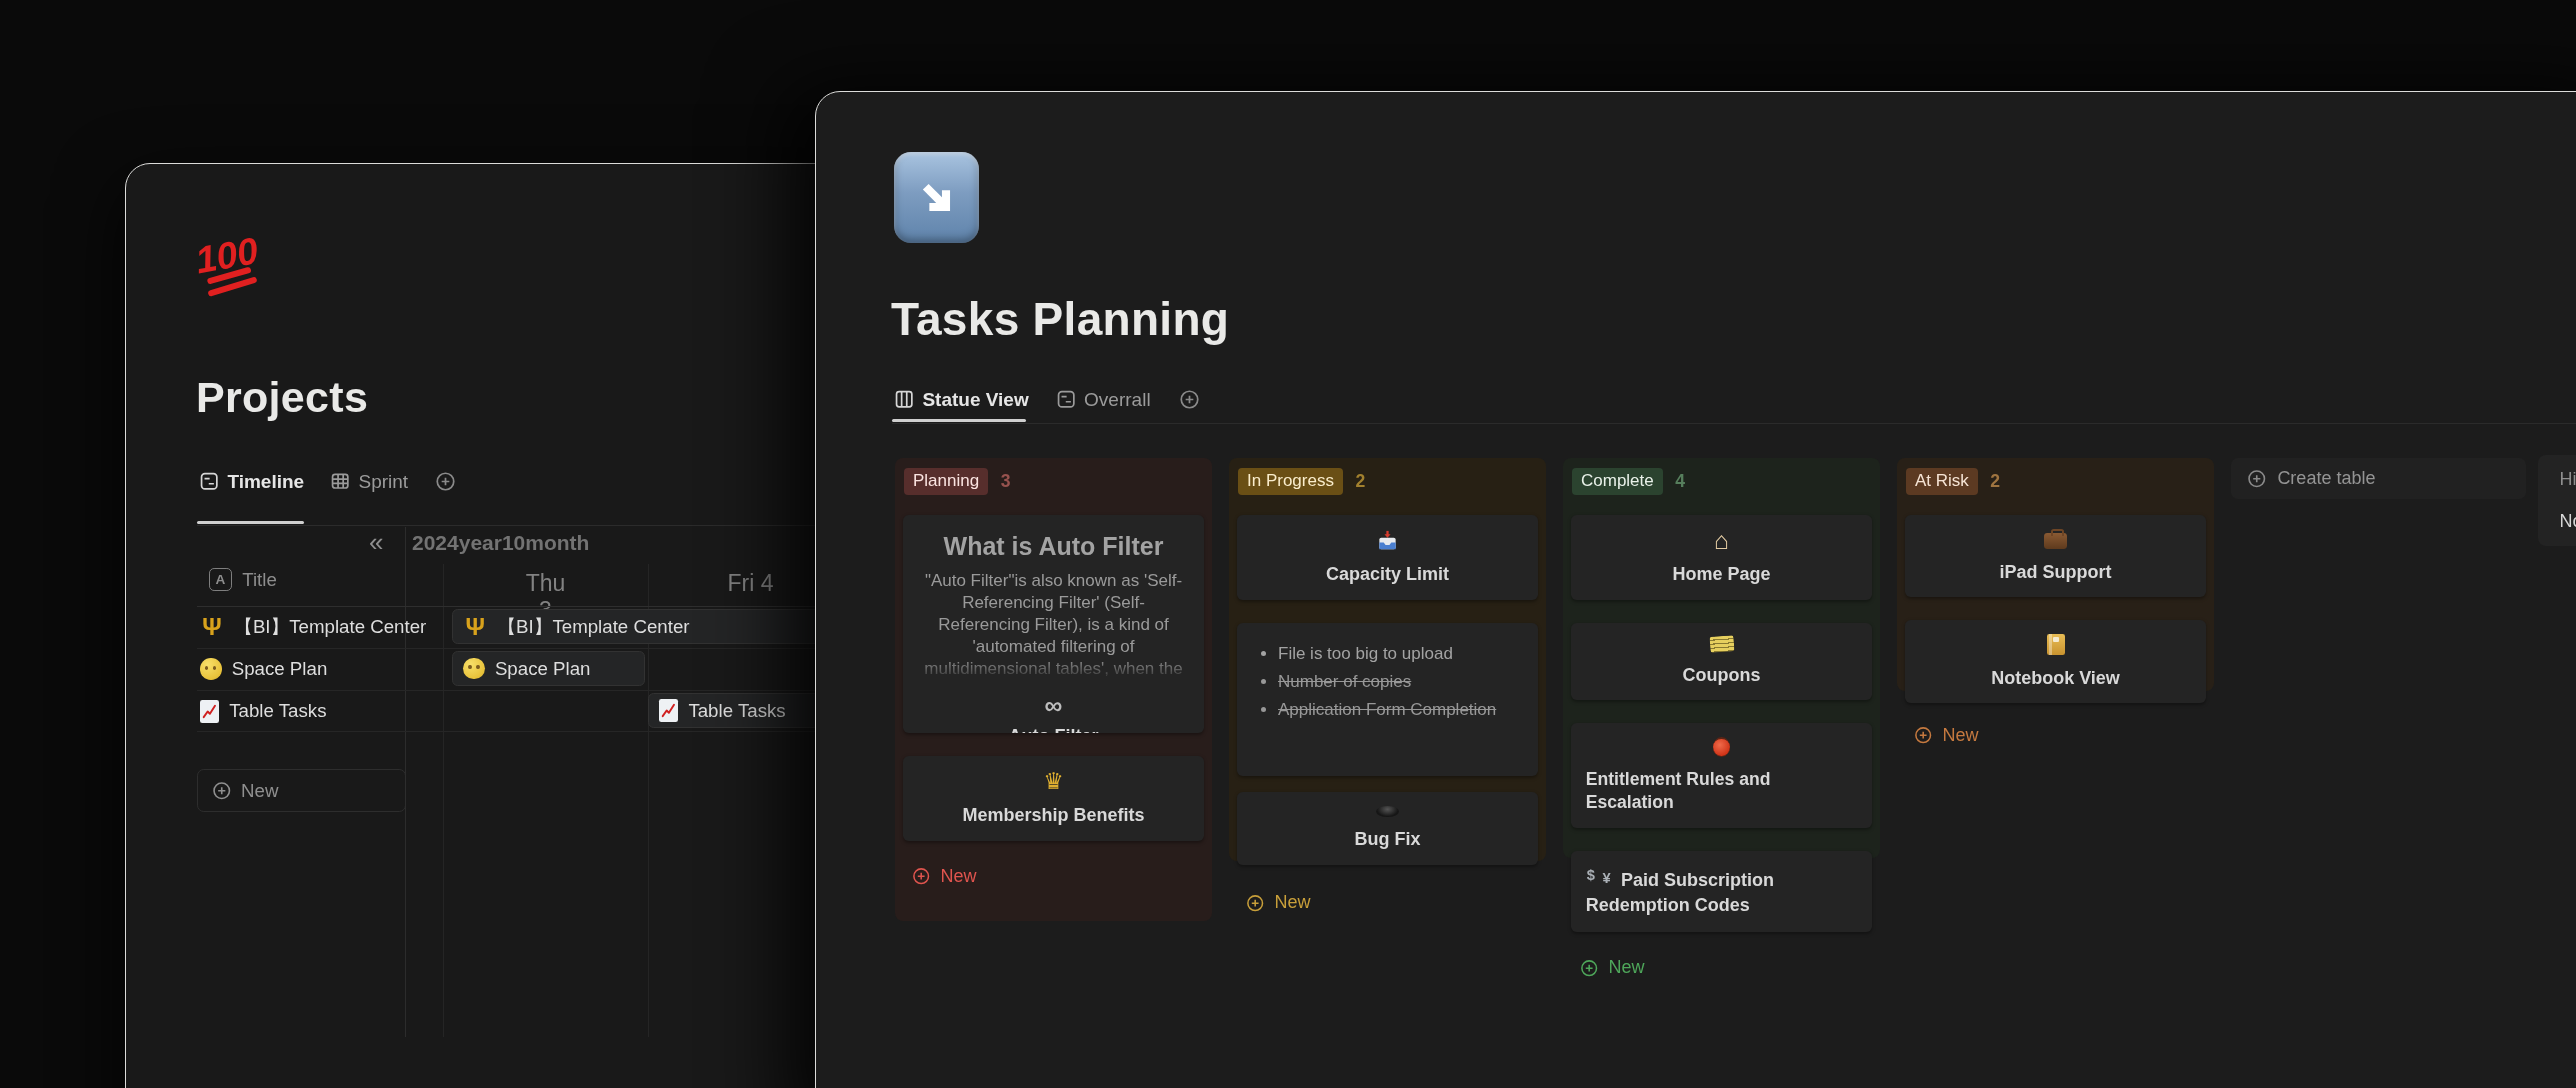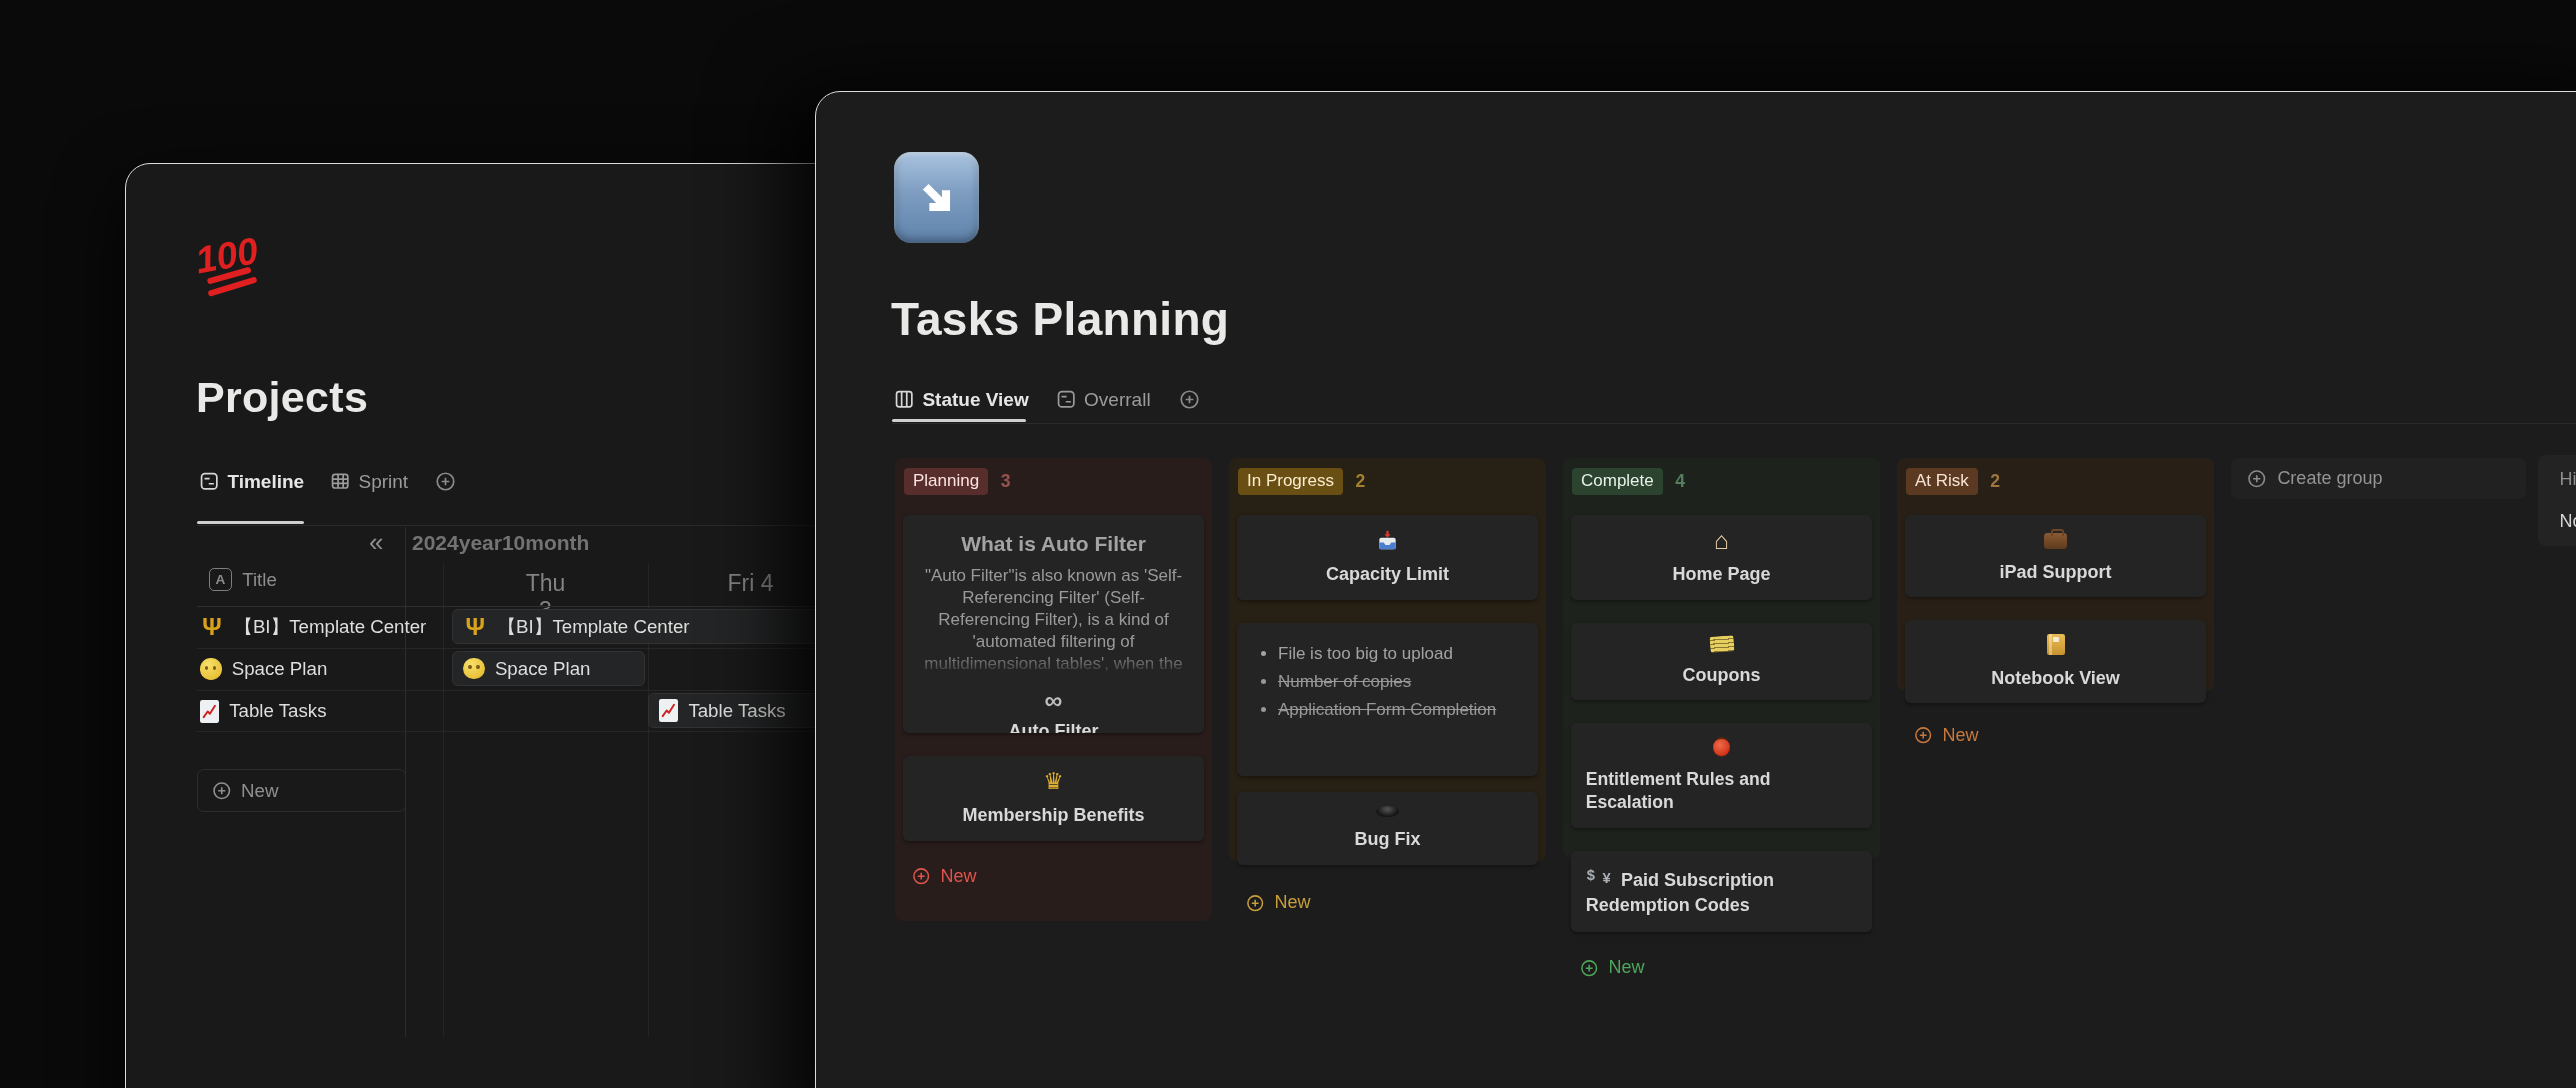--- a/index.html
+++ b/index.html
@@ -120,21 +120,21 @@
   .col-complete   .count { color:#567e5c; }
   .col-atrisk     .count { color:#9f7440; }
 
   .card { background:#242424; border-radius:5.7px; margin:0 8px; box-shadow:0 1.1px 3.4px rgba(0,0,0,.35);
           padding:13.6px 14.7px; }
   .card-title-line { display:flex; align-items:center; gap:11.3px; font-size:18px; font-weight:600; color:#d9d9d9; line-height:23px;flex-direction:column; }
   .card-title-wrap { font-size:18px; font-weight:600; color:#d9d9d9; line-height:26px; }
   .card-title-wrap .icon { vertical-align:-4.5px; margin-right:10.2px; }
 
   #preview-card { margin-top:21px; height:218px; padding:0; overflow:hidden; }
-  #preview-card .ph { font-size:21px; font-weight:700; color:#a3a3a3; margin:17px 6px 9px; }
+  #preview-card .ph { font-size:25px; font-weight:700; color:#a3a3a3; margin:17px 6px 9px; }
   #preview-card .pt { position:relative; font-size:17px; line-height:22px; color:#9a9a9a; margin:0 16px; height:112px; overflow:hidden; }
   #preview-card .pt::after { content:""; position:absolute; left:0; right:0; bottom:0; height:25px;
                              background:linear-gradient(transparent,#242424); }
   #preview-card .card-title-line { padding:14.7px 16px 0; }
 
   .bullets { list-style:disc; padding:3.4px 0 0 25px; color:#a3a3a3; }
   .bullets li { font-size:17px; line-height:28px; }
   .bullets li.strike { text-decoration:line-through; color:#989898; }
   #bullet-card { margin-top:23px; height:153px;padding-left:16px; }
 
@@ -452,21 +452,21 @@
         </div>
       </div>
 
       <div id="create-group">
         <span class="icon">
           <svg width="21.5" height="21.5" viewBox="0 0 24 24" fill="none" stroke="#8a8a8a" stroke-width="1.8">
             <circle cx="12" cy="12" r="8.6"></circle>
               <path d="M12 8 v8 M8 12 h8"></path>
           </svg>
         </span>
-        <span class="new-label">Create group</span>
+        <span class="new-label">Create table</span>
       </div>
 
       <div id="hidden-panel">
         <div class="h1">Hidd</div>
         <div class="h2">Non</div>
       </div>
 
     </div>
   </div>
 </div>

